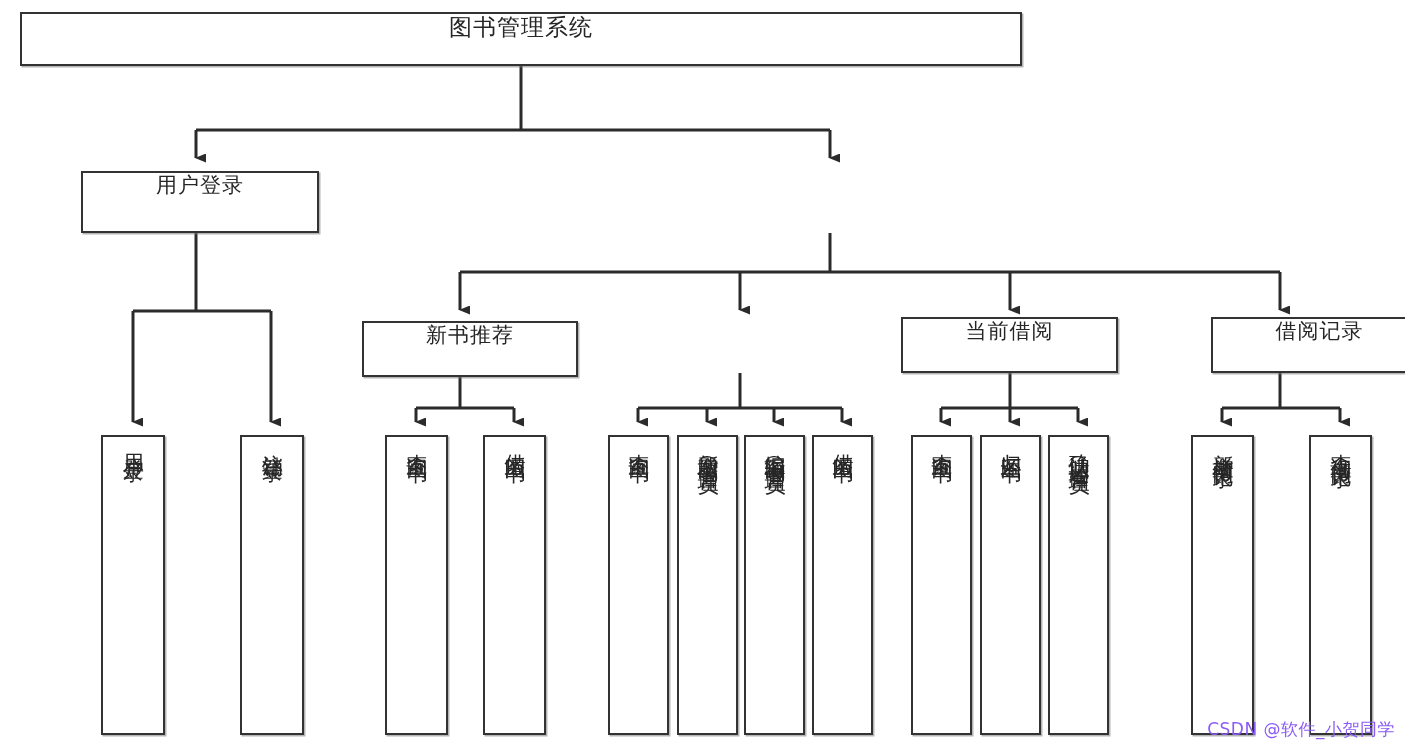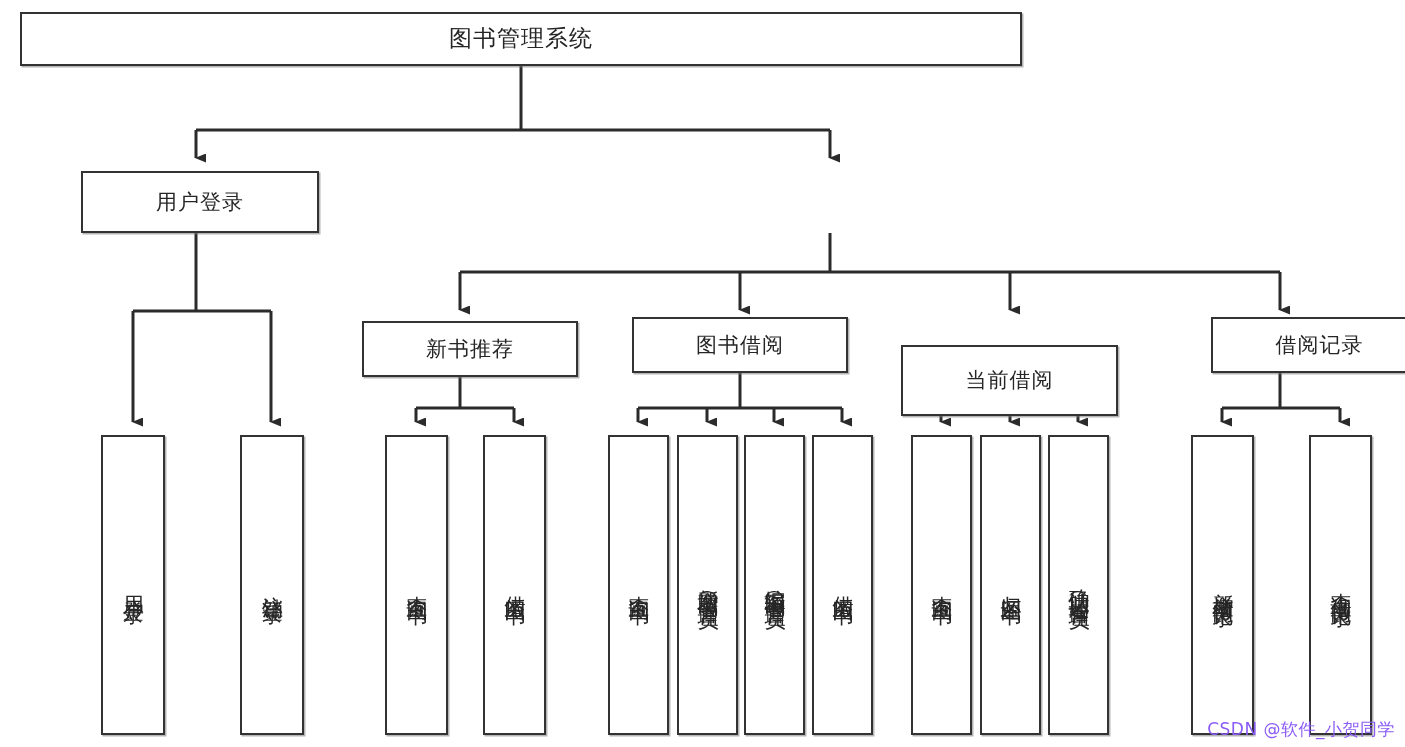--- a/index.html
+++ b/index.html
@@ -24,21 +24,21 @@
     top: 0;
     width: 1405px;
     height: 747px;
   }
   .node-box {
     position: absolute;
     box-sizing: border-box;
     background: #ffffff;
     border: 2.5px solid #333333;
     display: flex;
-    align-items: center;
+    align-items: flex-start;
     justify-content: center;
     box-shadow: 1.5px 1.5px 0 rgba(120,120,120,0.55);
   }
   .node-label {
     color: #262626;
     font-size: 21px;
     line-height: 1.18;
     letter-spacing: 1px;
     white-space: nowrap;
     text-align: center;
@@ -128,25 +128,22 @@
 
   <div class="node-box" style="left:81px; top:171px; width:238px; height:62px;">
     <span class="node-label">用户登录</span>
   </div>
 
 
   <div class="node-box" style="left:362px; top:321px; width:216px; height:56px;">
     <span class="node-label">新书推荐</span>
   </div>
 
-  <div class="node-box" style="left:632px; top:317px; width:216px; height:56px;">
-    <span class="node-label">图书借阅</span>
-  </div>
-
-  <div class="node-box" style="left:901px; top:317px; width:217px; height:71px;margin-top:28px;">
+
+  <div class="node-box" style="left:901px; top:317px; width:217px; height:56px;">
     <span class="node-label">当前借阅</span>
   </div>
 
   <div class="node-box" style="left:1171px; top:317px; width:217px; height:56px;margin-left:40px;">
     <span class="node-label">借阅记录</span>
   </div>
 
   <div class="node-box vertical" style="left:101px; top:435px; width:64px; height:300px;">
     <span class="node-label">用户登录</span>
   </div>

